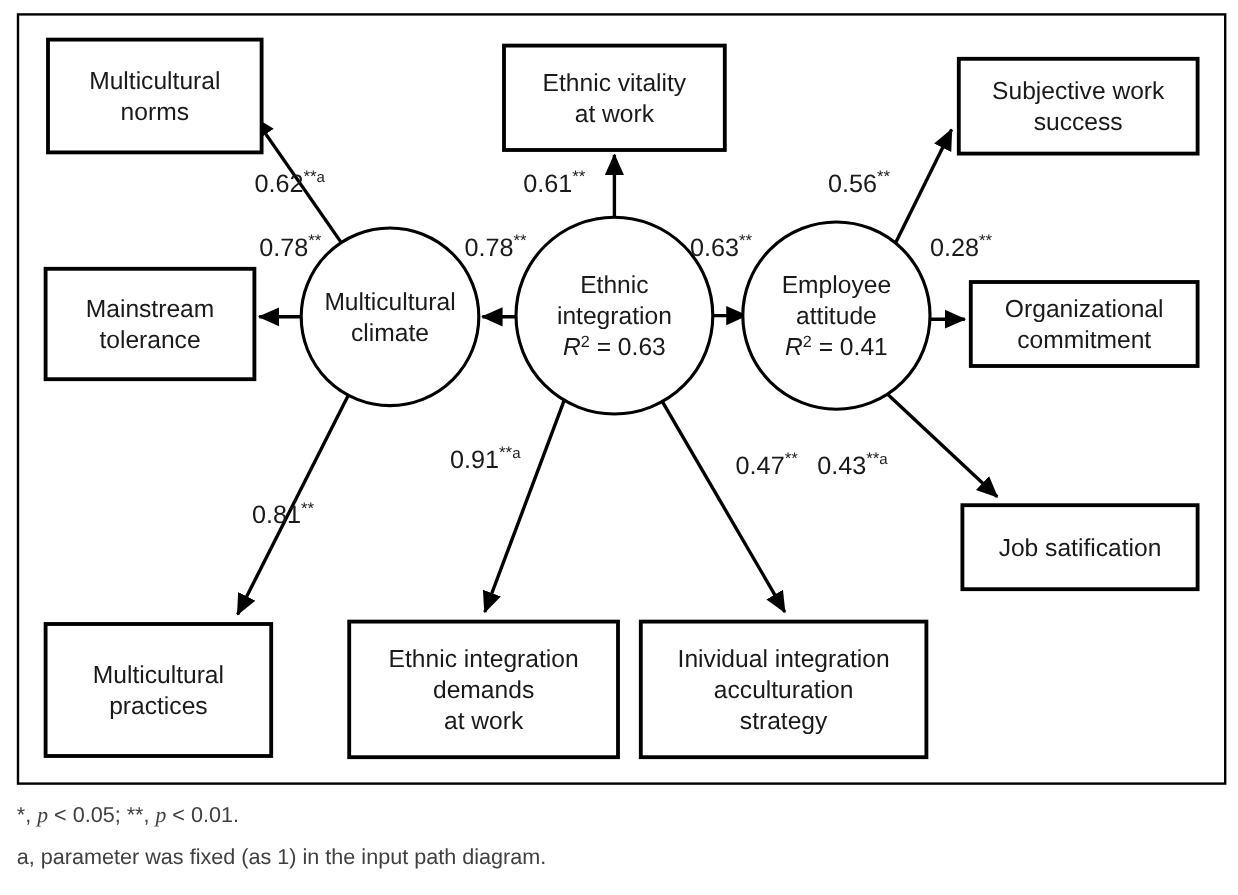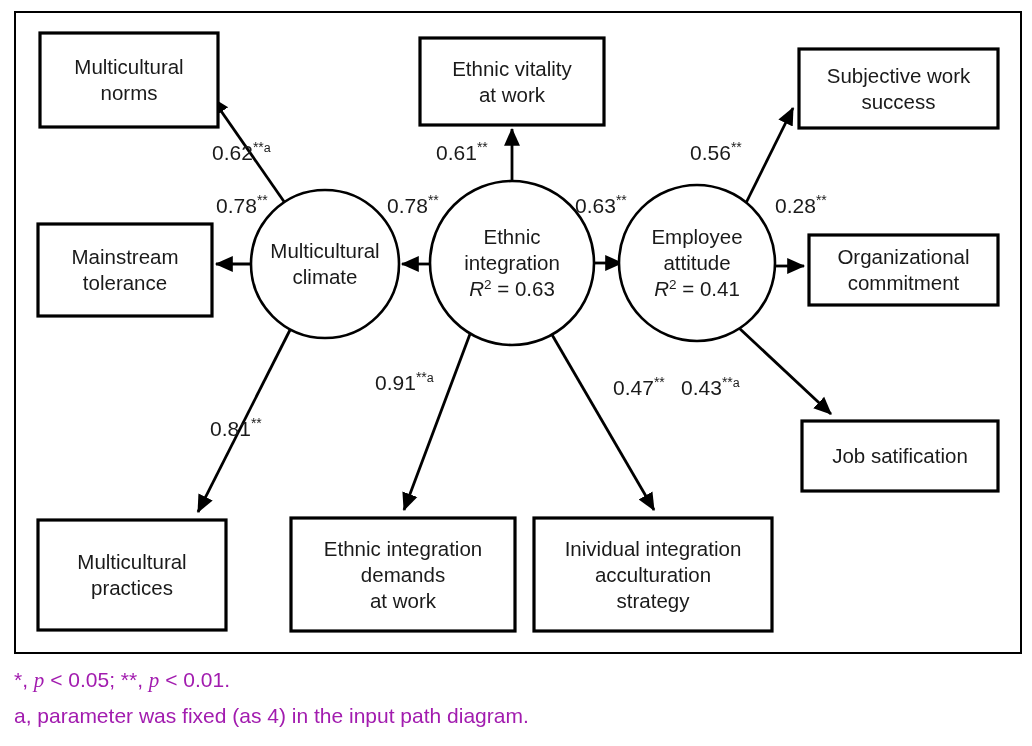--- a/index.html
+++ b/index.html
@@ -26,21 +26,21 @@
   .coef-label{
     font-family:"Liberation Sans","DejaVu Sans",sans-serif;
     font-size:21px;fill:#1a1a1a;text-anchor:start;
   }
   .coef-label .stars{font-size:14px;}
   .coef-label .fixflag{font-size:12.5px;}
   .r2 tspan.rsym{font-style:italic;}
   .r2 tspan.sup{font-size:13.5px;}
   .footnotes{
     position:absolute;left:14px;top:662px;width:1000px;
-    font-size:21px;line-height:35px;color:#a21caf;
+    font-size:18px;line-height:35px;color:#404040;
   }
   .footnotes div{white-space:pre;}
   .footnotes i{font-family:"Liberation Serif","DejaVu Serif",serif;font-style:italic;}
 </style>
 </head>
 <body>
 
 <div id="figure">
 
   <svg id="diagram" viewBox="0 0 1032 746">
@@ -129,16 +129,16 @@
         <text x="613" y="395" class="coef-label"><tspan>0.47</tspan><tspan class="stars" dy="-8">**</tspan></text>
         <text x="575" y="213" class="coef-label"><tspan>0.63</tspan><tspan class="stars" dy="-8">**</tspan></text>
         <text x="690" y="160" class="coef-label"><tspan>0.56</tspan><tspan class="stars" dy="-8">**</tspan></text>
         <text x="775" y="213" class="coef-label"><tspan>0.28</tspan><tspan class="stars" dy="-8">**</tspan></text>
         <text x="681" y="395" class="coef-label"><tspan>0.43</tspan><tspan class="stars" dy="-8">**</tspan><tspan class="fixflag">a</tspan></text>
       </g>
   </svg>
 
   <div class="footnotes">
     <div><span>*, </span><i>p</i><span> &lt; 0.05; **, </span><i>p</i><span> &lt; 0.01.</span></div>
-    <div>a, parameter was fixed (as 4) in the input path diagram.</div>
+    <div>a, parameter was fixed (as 1) in the input path diagram.</div>
   </div>
 
 </div>
 
 </body></html>

